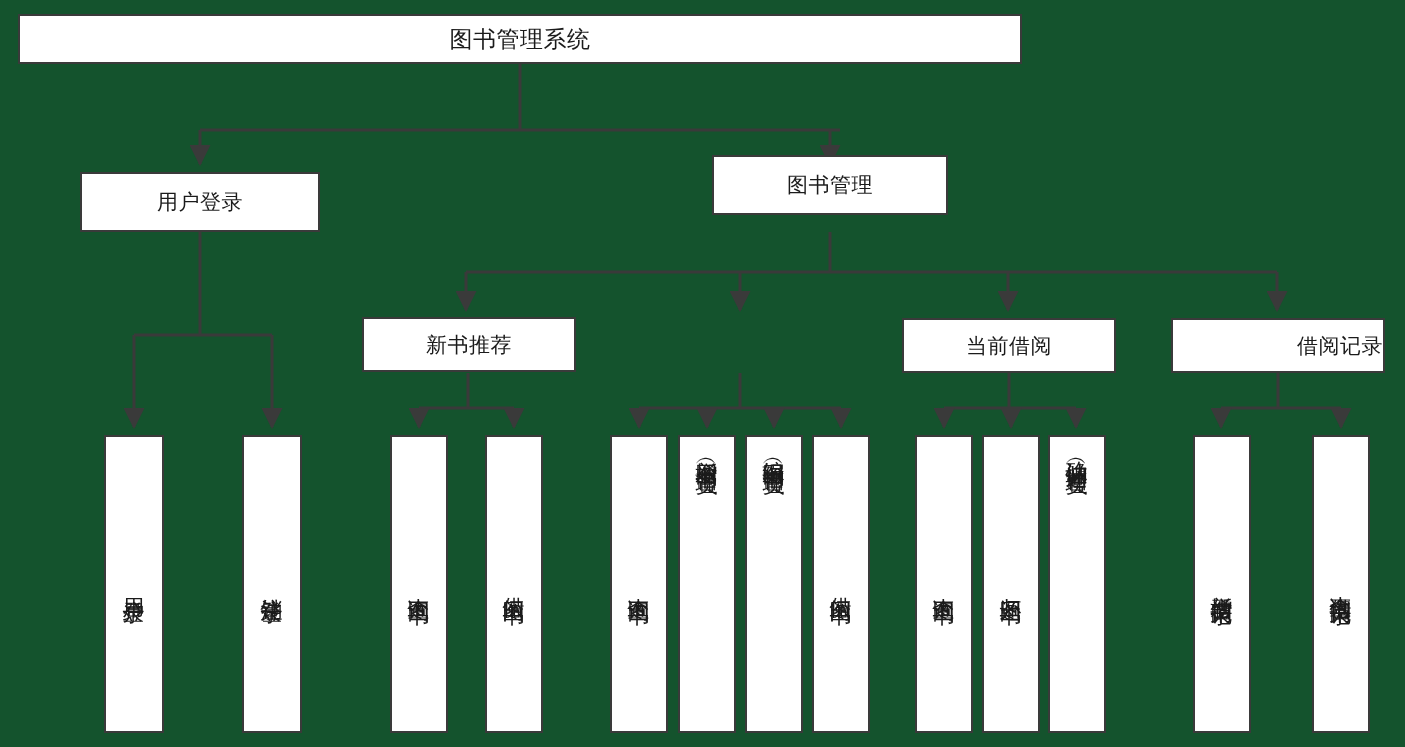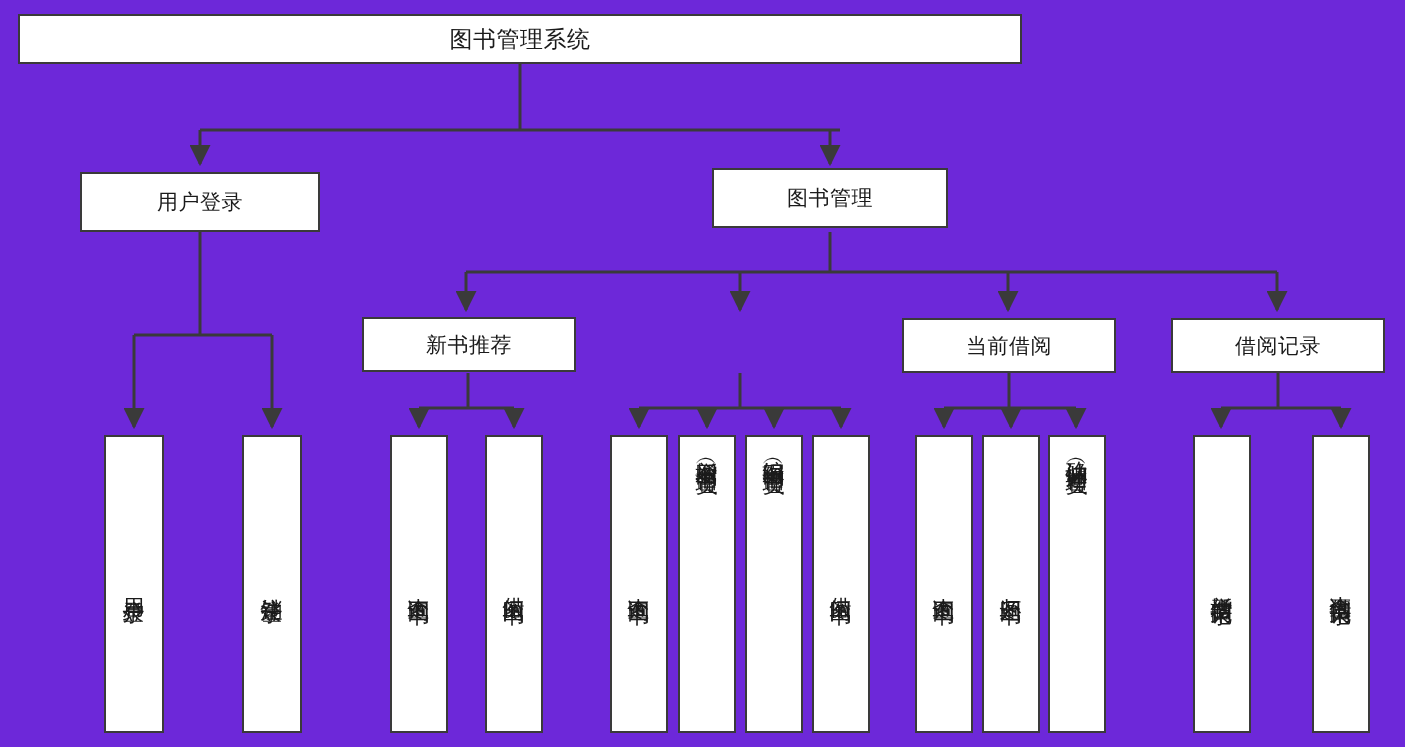--- a/index.html
+++ b/index.html
@@ -7,21 +7,21 @@
     padding: 0;
     background: #ffffff;
   }
   body {
     font-family: "Liberation Sans", "DejaVu Sans", sans-serif;
   }
   #diagram-root {
     position: relative;
     width: 1405px;
     height: 747px;
-    background: #6d28d9;
+    background: #14532d;
     overflow: hidden;
   }
   svg.edges {
     position: absolute;
     left: 0;
     top: 0;
     width: 1405px;
     height: 747px;
     pointer-events: none;
   }
@@ -130,31 +130,31 @@
     </g>
   </svg>
 
   <div class="node root" style="left:18px; top:14px; width:1004px; height:50px;">
     <span class="node-h">图书管理系统</span>
   </div>
 
   <div class="node" style="left:80px; top:172px; width:240px; height:60px;">
     <span class="node-h">用户登录</span>
   </div>
-  <div class="node" style="left:712px; top:168px; width:236px; height:60px;align-items:center;">
+  <div class="node" style="left:712px; top:155px; width:236px; height:60px;align-items:center;">
     <span class="node-h">图书管理</span>
   </div>
 
   <div class="node" style="left:362px; top:317px; width:214px; height:55px;">
     <span class="node-h">新书推荐</span>
   </div>
   <div class="node" style="left:902px; top:318px; width:214px; height:55px;justify-content:center;">
     <span class="node-h">当前借阅</span>
   </div>
-  <div class="node" style="left:1171px; top:318px; width:214px; height:55px;">
+  <div class="node" style="left:1171px; top:318px; width:214px; height:55px;justify-content:flex-end;">
     <span class="node-h">借阅记录</span>
   </div>
 
   <div class="node-v center-text" style="left:104px; top:435px; width:60px; height:298px;">
     <span class="vlabel">用户登录</span>
   </div>
   <div class="node-v center-text" style="left:242px; top:435px; width:60px; height:298px;">
     <span class="vlabel">注销登录</span>
   </div>
 

